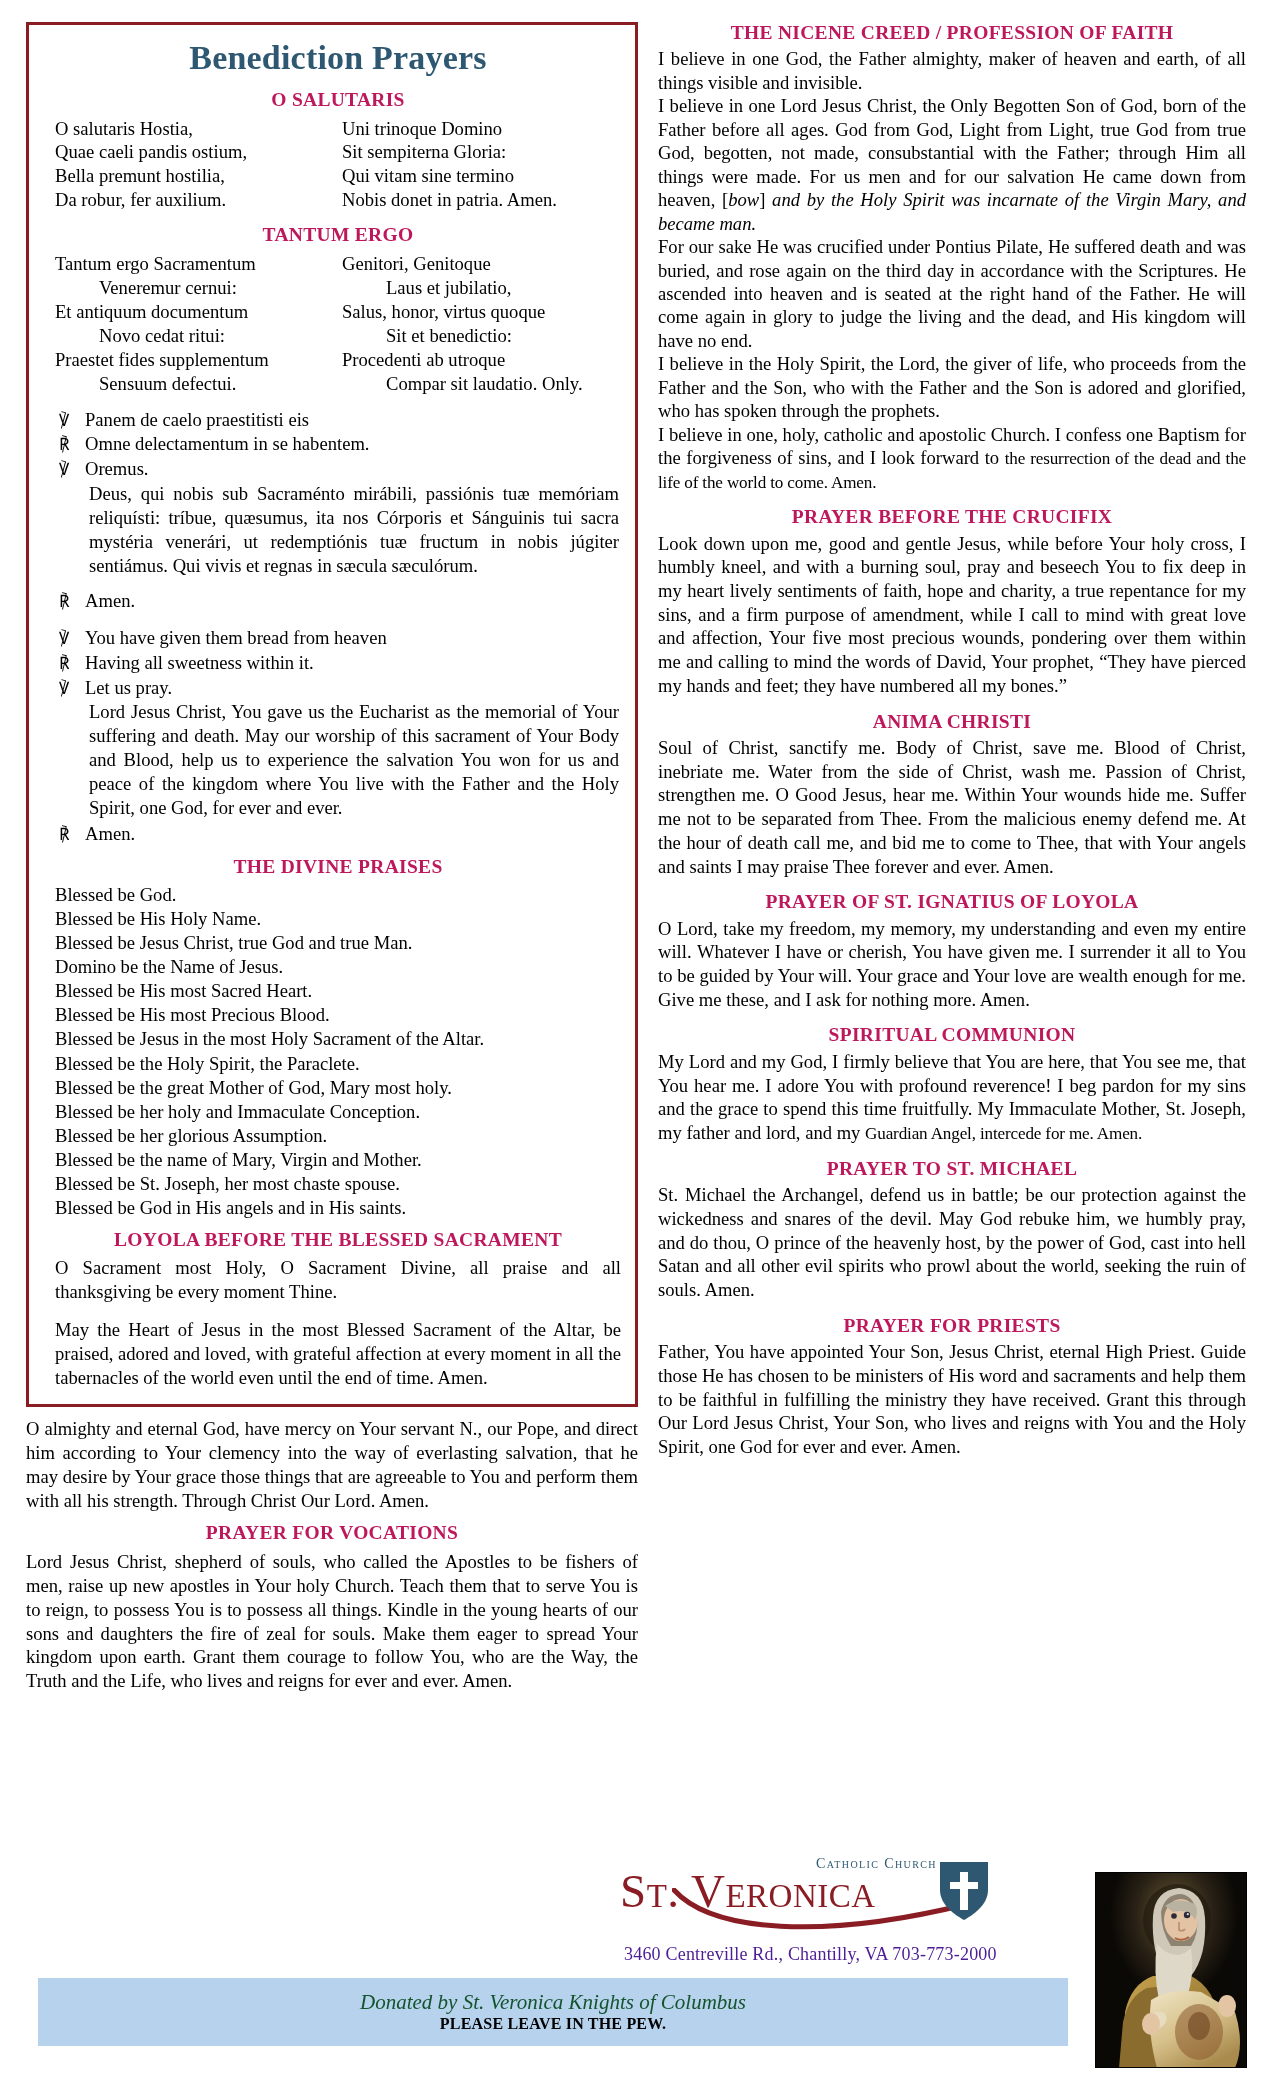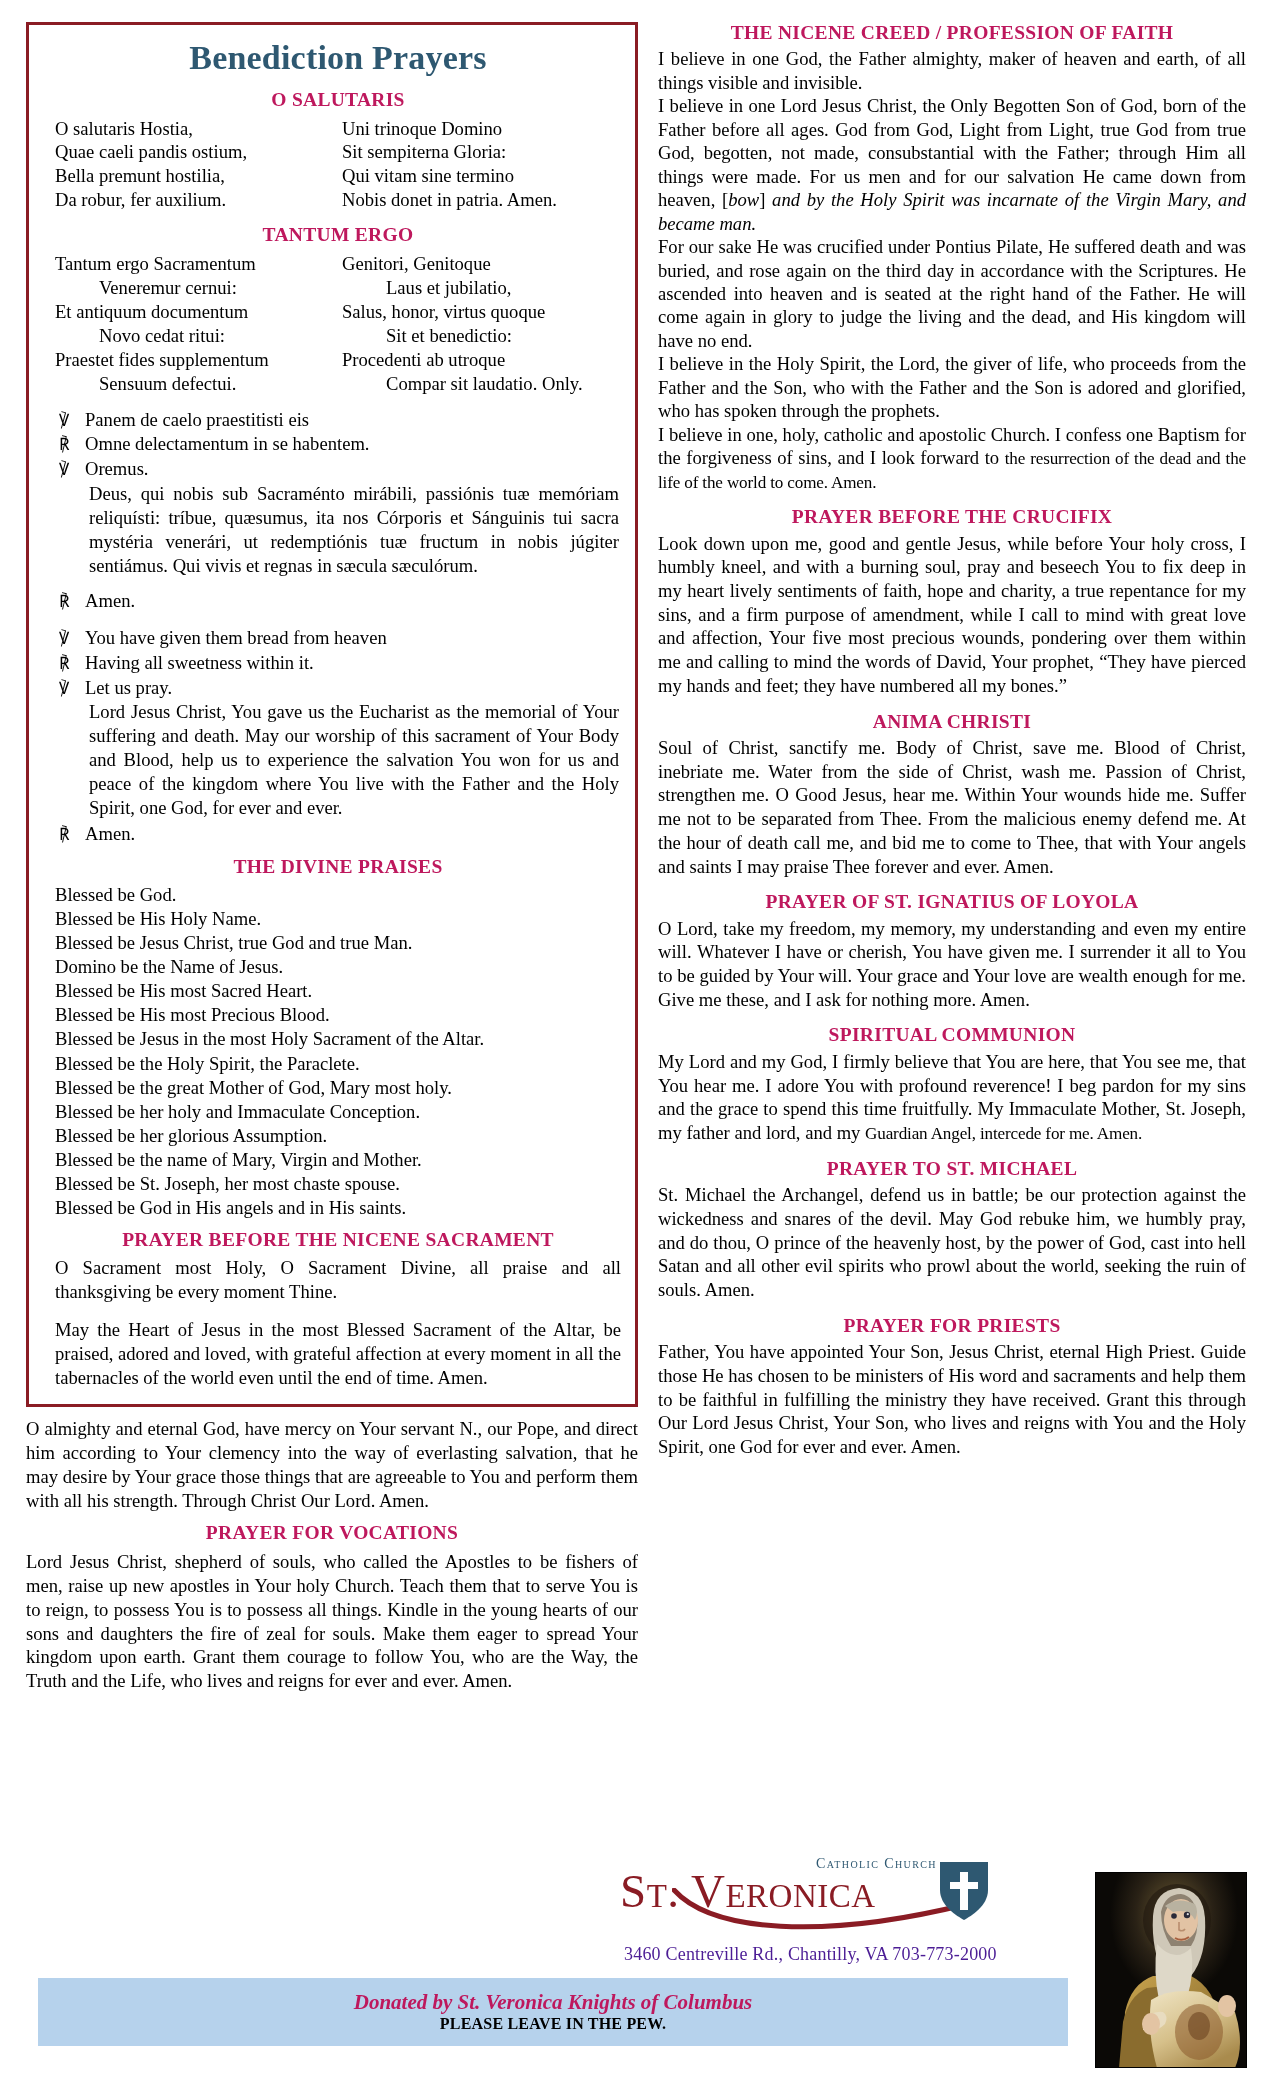--- a/index.html
+++ b/index.html
@@ -216,24 +216,24 @@
     top: 1978px;
     width: 1030px;
     height: 68px;
     background: #b6d2ec;
     display: flex;
     flex-direction: column;
     align-items: center;
     justify-content: center;
   }
   .banner .line1 {
-    font-weight: bold;
+    font-weight: normal;
     font-style: italic;
     font-size: 21px;
-    color: #be185d;
+    color: #14532d;
     line-height: 1.18;
   }
   .banner .line2 {
     font-weight: bold;
     font-size: 16px;
     color: #000;
     line-height: 1.18;
     letter-spacing: 0.2px;
   }
 </style>
@@ -338,21 +338,21 @@
           <div>Blessed be Jesus in the most Holy Sacrament of the Altar.</div>
           <div>Blessed be the Holy Spirit, the Paraclete.</div>
           <div>Blessed be the great Mother of God, Mary most holy.</div>
           <div>Blessed be her holy and Immaculate Conception.</div>
           <div>Blessed be her glorious Assumption.</div>
           <div>Blessed be the name of Mary, Virgin and Mother.</div>
           <div>Blessed be St. Joseph, her most chaste spouse.</div>
           <div>Blessed be God in His angels and in His saints.</div>
         </div>
 
-        <div class="sect tight">PRAYER BEFORE THE NICENE SACRAMENT</div>
+        <div class="sect tight">LOYOLA BEFORE THE BLESSED SACRAMENT</div>
         <div class="para">O Sacrament most Holy, O Sacrament Divine, all praise and all thanksgiving be every moment Thine.</div>
         <div class="para">May the Heart of Jesus in the most Blessed Sacrament of the Altar, be praised, adored and loved, with grateful affection at every moment in all the tabernacles of the world even until the end of time. Amen.</div>
 
       </div>
 
       <div class="below-box">
         <div class="para">O almighty and eternal God, have mercy on Your servant N., our Pope, and direct him according to Your clemency into the way of everlasting salvation, that he may desire by Your grace those things that are agreeable to You and perform them with all his strength. Through Christ Our Lord. Amen.</div>
 
         <div class="sect">PRAYER FOR VOCATIONS</div>
         <div class="para">Lord Jesus Christ, shepherd of souls, who called the Apostles to be fishers of men, raise up new apostles in Your holy Church. Teach them that to serve You is to reign, to possess You is to possess all things. Kindle in the young hearts of our sons and daughters the fire of zeal for souls. Make them eager to spread Your kingdom upon earth. Grant them courage to follow You, who are the Way, the Truth and the Life, who lives and reigns for ever and ever. Amen.</div>

